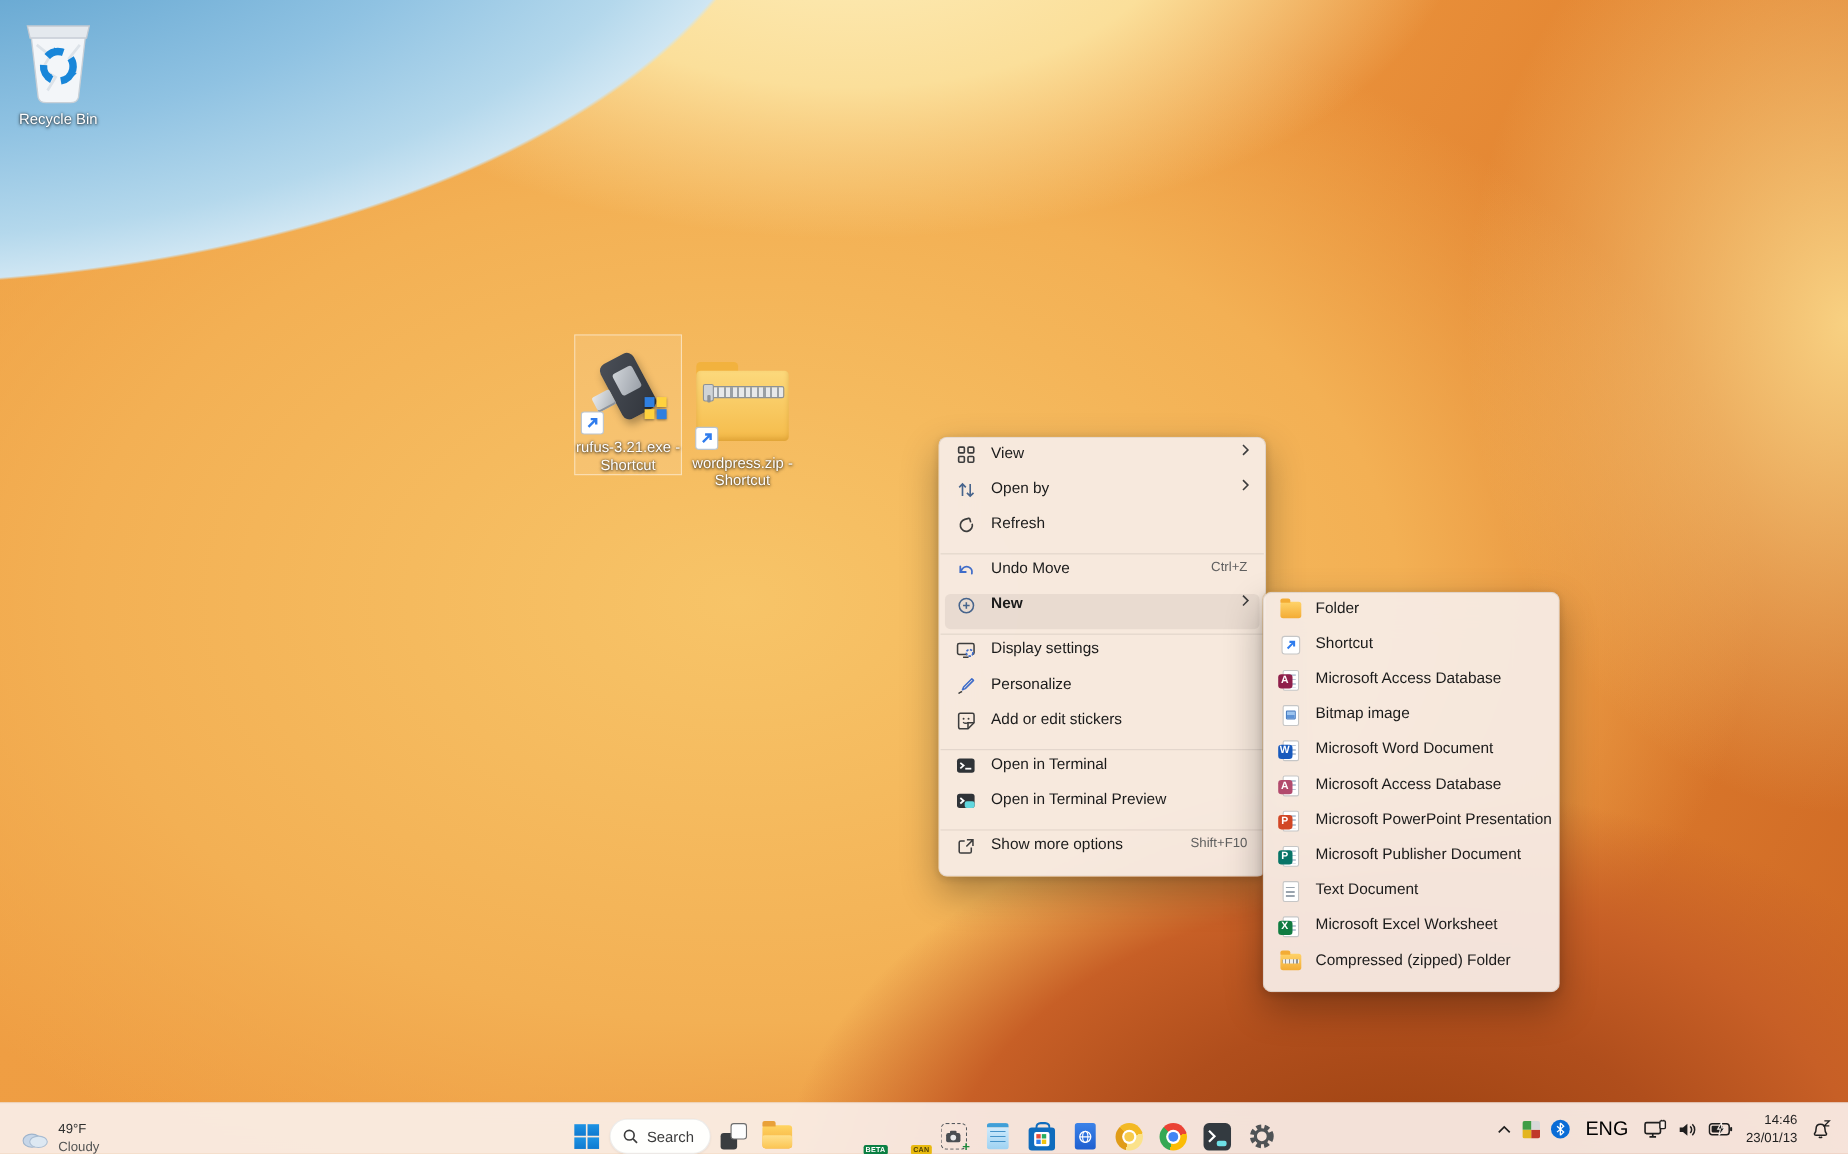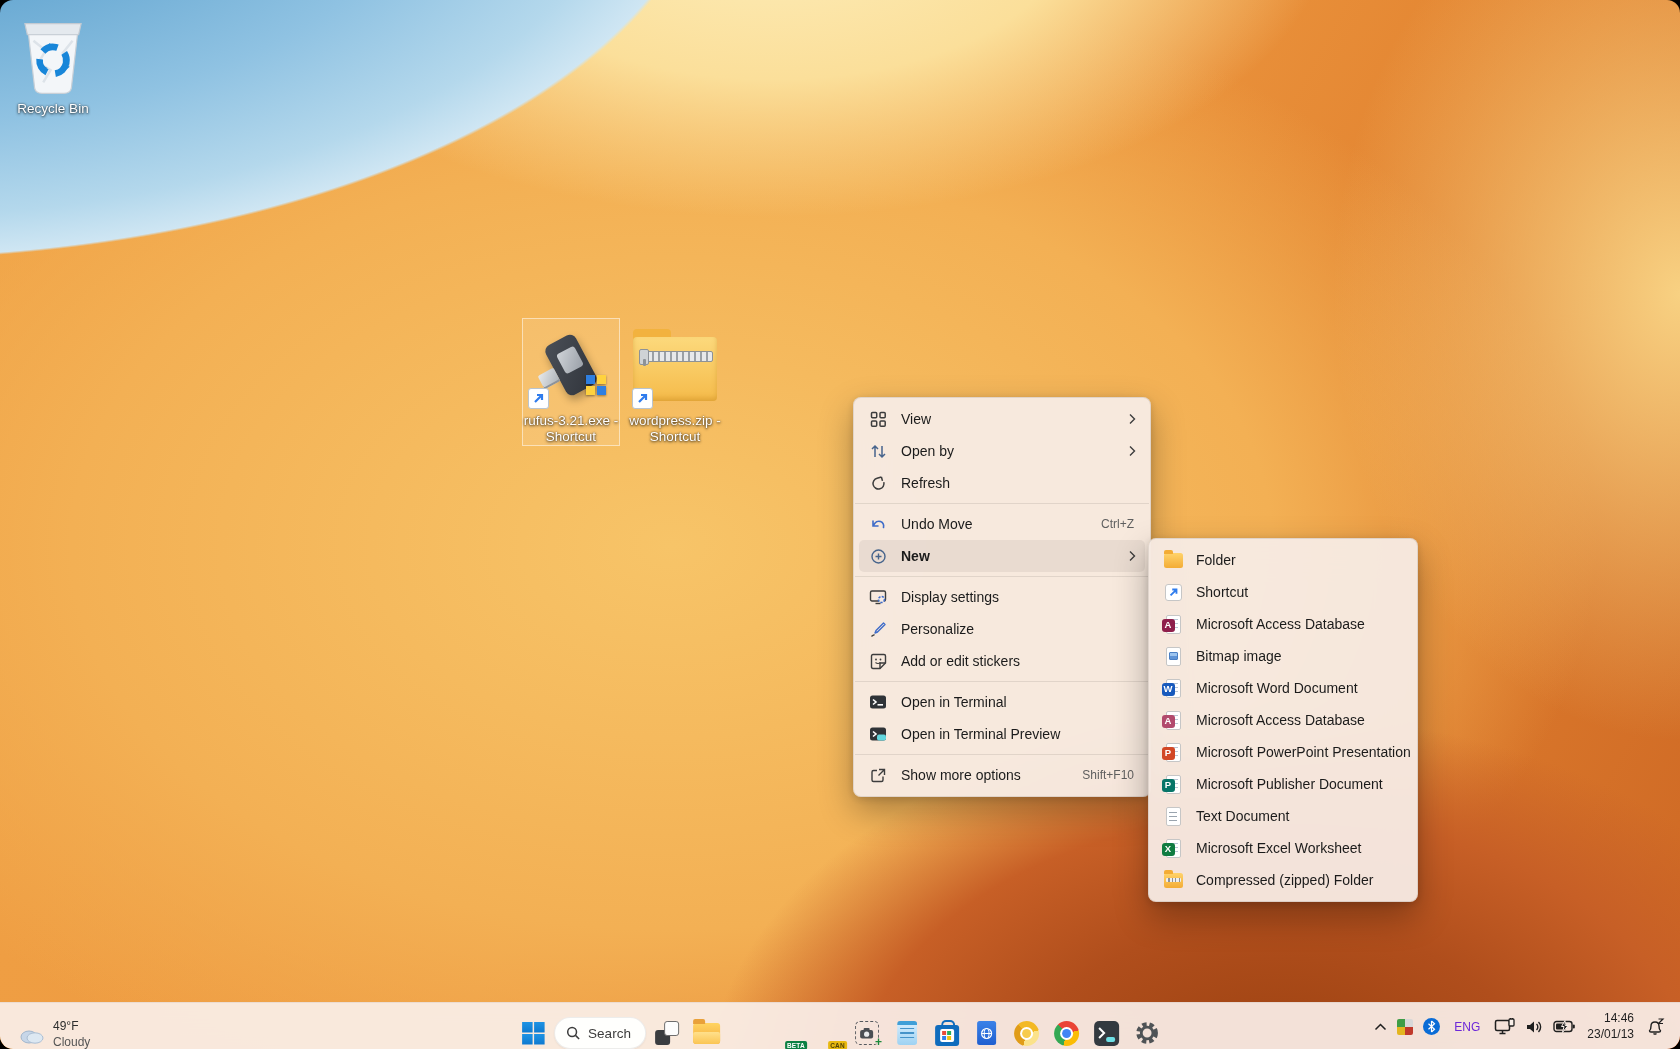--- a/index.html
+++ b/index.html
@@ -11,21 +11,20 @@
       
       radial-gradient(ellipse 800px 430px at 46% -8%, #fdeebc 0%, #fbdf9a 38%, rgba(251,223,154,0) 70%),
       
       radial-gradient(ellipse 560px 720px at 100% 28%, #f8d182 0%, rgba(248,209,130,0) 62%),
       
       radial-gradient(ellipse 760px 500px at 76% 104%, #99400f 0%, #b04e1c 34%, #c75f26 55%, rgba(199,95,38,0) 75%),
       
       radial-gradient(ellipse 1250px 800px at 40% 52%, #f7c468 0%, #f3b054 48%, rgba(243,176,84,0) 74%),
       
       linear-gradient(118deg, #f0a245 0%, #ee9a41 45%, #e1812f 72%, #cd6724 100%);
-    border-radius: 13px;
   }
 
   
   .icon-cell{position:absolute;width:98px;display:flex;flex-direction:column;align-items:center;border:1px solid transparent;}
   .icon-cell.selected{border:1px solid rgba(255,255,255,.5);background:rgba(255,255,255,.10);}
   .icon-art{position:relative;width:90px;height:92px;display:flex;align-items:center;justify-content:center;}
   .icon-label{margin-top:2px;font-size:13.5px;line-height:1.18;color:#fff;text-align:center;
     text-shadow:0 1px 3px rgba(0,0,0,.8),0 0 2px rgba(0,0,0,.55);}
   .sc-arrow{position:absolute;left:2px;bottom:2px;width:21px;height:21px;background:#fff;border-radius:3px;
     border:1px solid #b9c4cf;display:flex;align-items:center;justify-content:center;}
@@ -55,21 +54,21 @@
   .zipfolder .front{position:absolute;left:2px;top:8px;right:2px;bottom:0;border-radius:4px;
     background:linear-gradient(#fcd97c,#f5bb4a);box-shadow:inset 0 -3px 5px rgba(182,120,20,.35);}
   .zipfolder .zipper{position:absolute;left:16px;top:22px;right:6px;height:11px;
     background:repeating-linear-gradient(90deg,#e7e9ea 0 4px,#9aa0a5 4px 6px);border-radius:2px;border:1px solid #8d9297;}
   .zipfolder .pull{position:absolute;left:8px;top:20px;width:10px;height:16px;background:#cfd3d6;border:1px solid #8d9297;border-radius:2px;}
   .zipfolder .pull::after{content:"";position:absolute;left:2.5px;top:9px;width:3px;height:7px;background:#8d9297;border-radius:1px;}
 
   
   .menu{position:absolute;background:rgba(247,236,229,.94);border:1px solid rgba(0,0,0,.09);border-radius:8px;
     box-shadow:0 14px 34px rgba(0,0,0,.3),0 2px 8px rgba(0,0,0,.14);padding:5px 0;backdrop-filter:blur(18px);}
-  .mi{display:flex;align-items:center;height:32px;margin:0 5px;padding:0 9px;border-radius:5px;gap:13px;}
+  .mi{display:flex;align-items:flex-start;height:32px;margin:0 5px;padding:0 9px;border-radius:5px;gap:13px;}
   .mi.hl{background:rgba(0,0,0,.06);font-weight:bold;}
   .mi .ic{width:20px;height:20px;display:flex;align-items:center;justify-content:center;flex:0 0 20px;}
   .mi .lbl{flex:1;font-size:14px;color:#1b1b1b;white-space:nowrap;}
   .mi .accel{font-size:12px;color:#5f5f5f;margin-right:2px;}
   .mi .chev{width:12px;display:flex;justify-content:flex-end;}
   .msep{height:1px;background:rgba(0,0,0,.09);margin:4px 1px;}
 
   
   .pg{position:relative;width:15px;height:19px;background:#fff;border:1px solid #c6c6c6;border-radius:2px;}
   .pg .lines{position:absolute;right:2px;top:3px;width:8px;height:12px;
@@ -135,21 +134,21 @@
     background:conic-gradient(from -45deg,#ea4335 0 120deg,#fbbc05 120deg 240deg,#34a853 240deg 360deg);
     display:flex;align-items:center;justify-content:center;}
   .chrome .c1{width:13px;height:13px;background:#fff;border-radius:50%;display:flex;align-items:center;justify-content:center;}
   .chrome .c2{width:9px;height:9px;background:#4285f4;border-radius:50%;}
   .chrome.canary{background:conic-gradient(from -45deg,#f3b924 0 120deg,#fbe28a 120deg 240deg,#e09c18 240deg 360deg);}
   .chrome.canary .c2{background:#f7cb4d;}
   .term{position:relative;width:25px;height:25px;background:#333a40;border-radius:5px;}
   .gearwrap{width:26px;height:26px;display:flex;align-items:center;justify-content:center;}
   .tb-right{position:absolute;right:10px;top:0;height:47px;display:flex;align-items:center;}
   .trbtn{height:40px;display:flex;align-items:center;justify-content:center;border-radius:5px;padding:0 5px;}
-  .lang{font-size:12px;color:#6d28d9;padding:0 9px;}
+  .lang{font-size:18px;color:#000000;padding:0 9px;}
   .clock{display:flex;flex-direction:column;align-items:flex-end;justify-content:center;font-size:12px;color:#1f1f1f;line-height:1.3;padding:0 7px;}
   .bt-ball{width:17px;height:17px;border-radius:50%;background:#0a6cd6;display:flex;align-items:center;justify-content:center;}
   .tray-grid{width:16px;height:16px;border-radius:2px;overflow:hidden;
     background:
       linear-gradient(#3f9d46,#3f9d46) 0 0/8px 8px no-repeat,
       linear-gradient(#d8d8d8,#d8d8d8) 8px 0/8px 8px no-repeat,
       linear-gradient(#e3b51f,#e3b51f) 0 8px/8px 8px no-repeat,
       linear-gradient(#c0392b,#c0392b) 8px 8px/8px 8px no-repeat;}
 </style>
 </head>
@@ -167,21 +166,21 @@
         <circle cx="30" cy="42" r="11" fill="none" stroke="#1886d9" stroke-width="5.5" stroke-dasharray="13 7" transform="rotate(12 30 42)"></circle>
         <polygon points="0,-3 6,0 0,3" fill="#1886d9" transform="translate(41,46) rotate(115)"></polygon>
         <polygon points="0,-3 6,0 0,3" fill="#1886d9" transform="translate(23,50) rotate(235)"></polygon>
         <polygon points="0,-3 6,0 0,3" fill="#1886d9" transform="translate(27,31) rotate(355)"></polygon>
       </svg>
     </div>
     <div class="icon-label">Recycle Bin</div>
   </div>
 
 
-  <div class="icon-cell selected" style="left:522px;top:318px;">
+  <div class="icon-cell selected" style="left:522px;top:304px;">
     <div class="icon-art">
       <div class="usb">
         <span class="body"></span>
           <span class="panel"></span>
           <span class="plug"></span>
           <span class="wlogo"></span>
       </div>
       <div class="sc-arrow">
         <svg width="13" height="13" viewBox="0 0 13 13">
             <path d="M3 10 L10 3 M5 3 H10 V8" stroke="#2f7ced" stroke-width="2.2" fill="none"></path>

